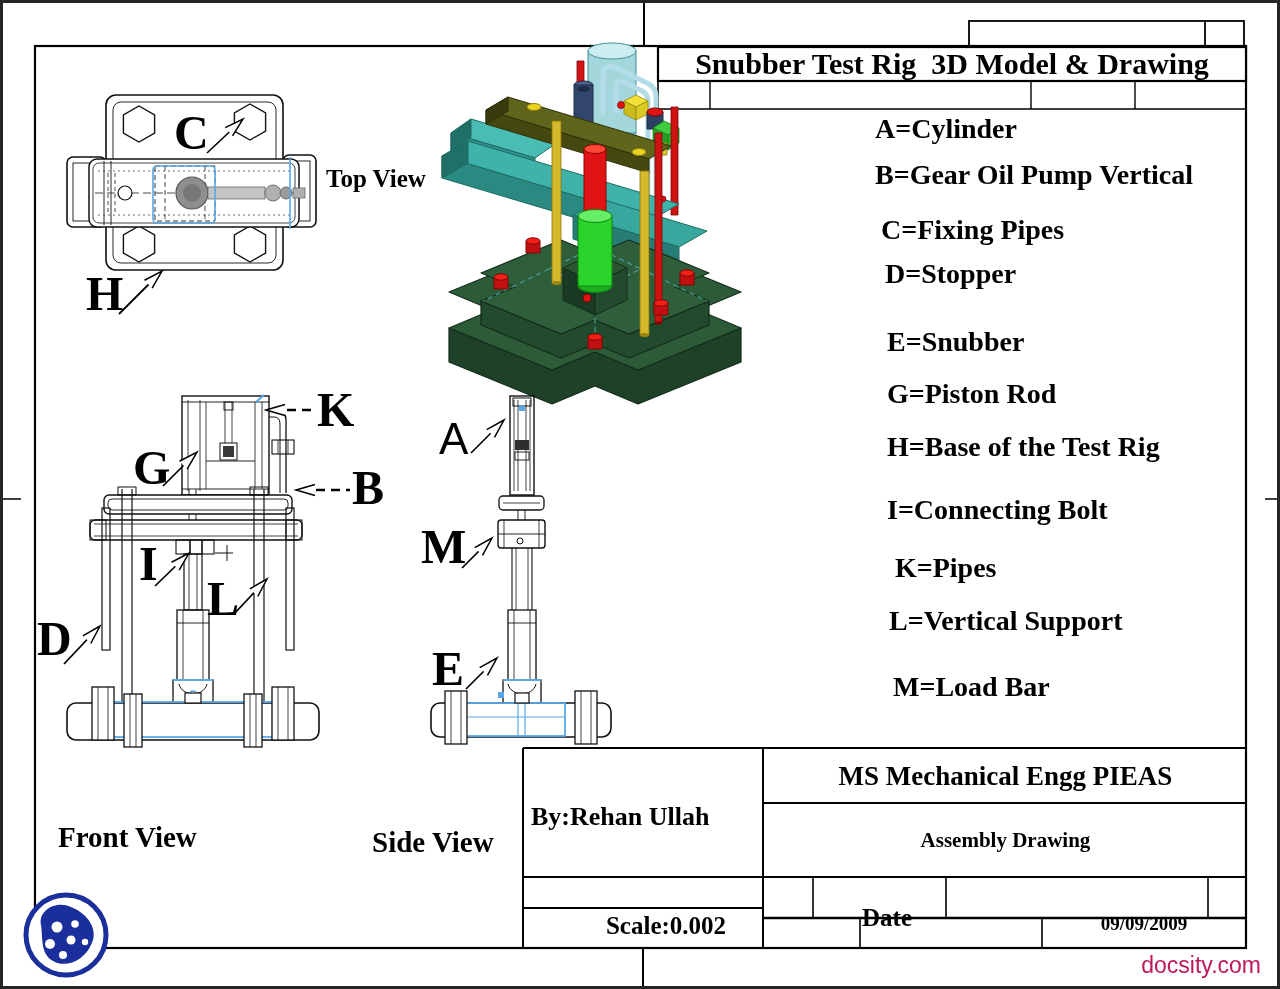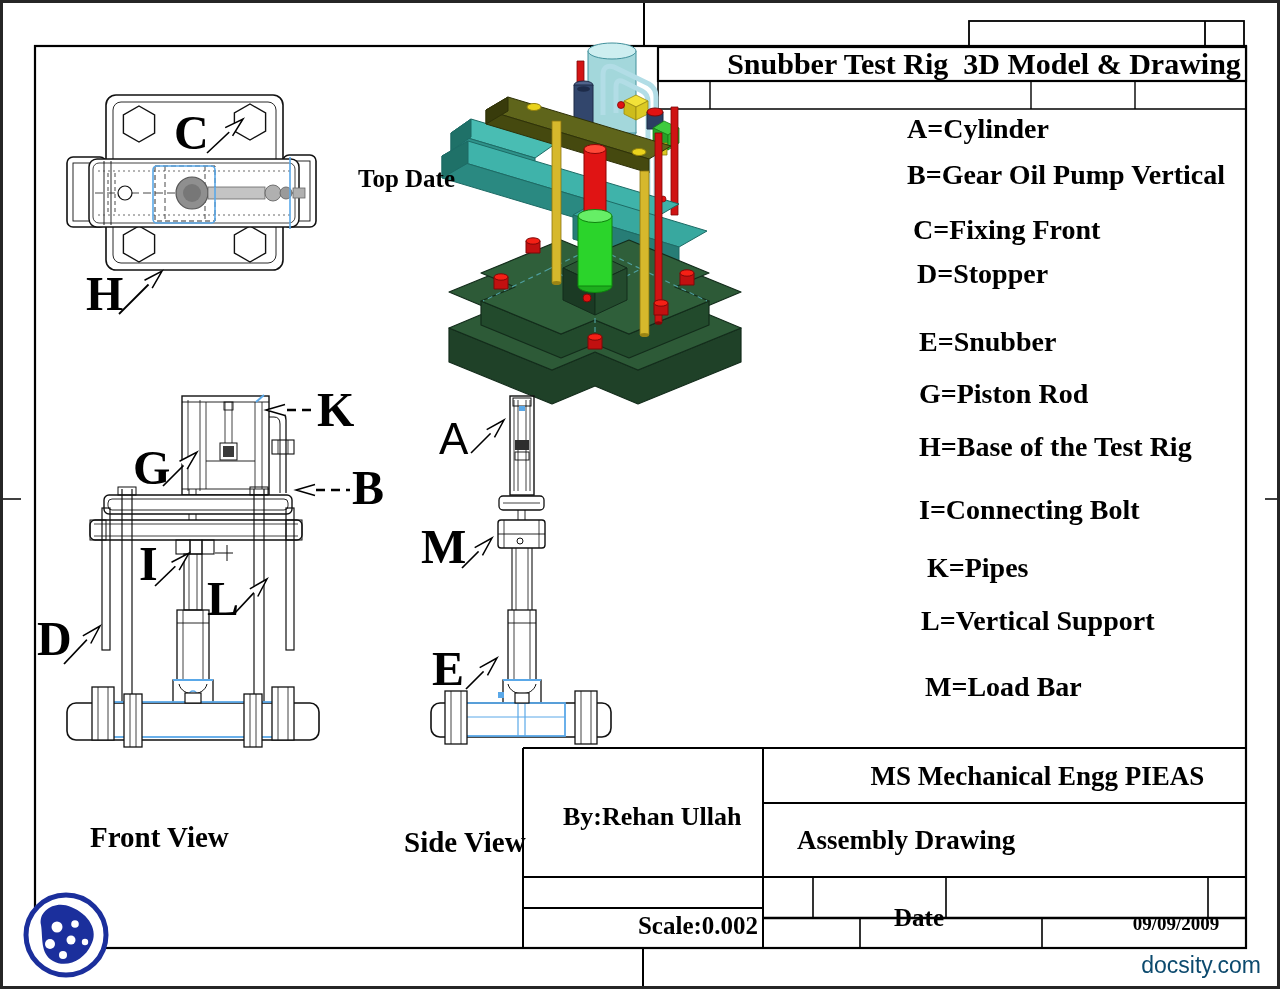--- a/index.html
+++ b/index.html
@@ -1,28 +1,28 @@
 <!DOCTYPE html>
 <html><head>
 <meta charset="utf-8">
 <style>
   html,body{margin:0;padding:0;background:#fff;}
   #page{position:relative;width:1280px;height:989px;background:#ffffff;overflow:hidden;
         border:3px solid #262626;box-sizing:border-box;
         font-family:"Liberation Serif",serif;}
   #linework{position:absolute;left:0;top:0;z-index:1;}
-  .txt{position:absolute;z-index:2;color:#000;font-weight:bold;white-space:pre;margin-left:32px;}
+  .txt{position:absolute;z-index:2;color:#000;font-weight:bold;white-space:pre;}
   .title-cell{left:655px;top:44px;width:588px;height:34px;line-height:34px;text-align:center;font-size:30px;}
   .leg{font-size:28px;line-height:34px;}
   .vlabel{font-size:27px;}
   .tb{z-index:2;}
   .co{font:bold 48px "Liberation Serif",serif;}
   .co-thin{font:400 44px "Liberation Sans",sans-serif;}
   .wm{position:absolute;z-index:3;left:1040px;top:949px;width:218px;text-align:right;
-      font:400 23px "Liberation Sans",sans-serif;color:#0c4a6e;font-weight:normal;text-decoration:none;}
+      font:400 23px "Liberation Sans",sans-serif;color:#be185d;font-weight:normal;text-decoration:none;}
   #logo{position:absolute;left:16px;top:884px;z-index:3;}
 </style>
 </head>
 <body>
 
 <div id="page">
 
 <svg id="linework" width="1280" height="989" viewBox="0 0 1280 989">
   <defs>
     <path id="ah" d="M-19,-5.5 L0,0 L-19,5.5" fill="#ffffff" stroke="#000" stroke-width="1.5"></path>
@@ -336,38 +336,38 @@
     <text class="co" x="418" y="560" fill="#000" stroke="none">M</text>
     <text class="co" x="429" y="682" fill="#000" stroke="none">E</text>
   </g>
 </svg>
 
   <div class="txt title-cell">Snubber Test Rig  3D Model &amp; Drawing</div>
 
   <div>
     <div class="txt leg" style="left:872px;top:109px">A=Cylinder</div>
     <div class="txt leg" style="left:872px;top:155px">B=Gear Oil Pump Vertical</div>
-    <div class="txt leg" style="left:878px;top:210px">C=Fixing Front</div>
+    <div class="txt leg" style="left:878px;top:210px">C=Fixing Pipes</div>
     <div class="txt leg" style="left:882px;top:254px">D=Stopper</div>
     <div class="txt leg" style="left:884px;top:322px">E=Snubber</div>
     <div class="txt leg" style="left:884px;top:374px">G=Piston Rod</div>
     <div class="txt leg" style="left:884px;top:427px">H=Base of the Test Rig</div>
     <div class="txt leg" style="left:884px;top:490px">I=Connecting Bolt</div>
     <div class="txt leg" style="left:892px;top:548px">K=Pipes</div>
     <div class="txt leg" style="left:886px;top:601px">L=Vertical Support</div>
     <div class="txt leg" style="left:890px;top:667px">M=Load Bar</div>
   </div>
 
-  <div class="txt vlabel" style="left:323px;top:162px;font-size:25px">Top Date</div>
+  <div class="txt vlabel" style="left:323px;top:162px;font-size:25px">Top View</div>
   <div class="txt vlabel" style="left:55px;top:818px;font-size:29px">Front View</div>
   <div class="txt vlabel" style="left:369px;top:823px;font-size:29px">Side View</div>
 
   <div>
     <div class="txt tb" style="left:762px;top:747px;width:481px;height:52px;line-height:52px;text-align:center;font-size:27px">MS Mechanical Engg PIEAS</div>
-    <div class="txt tb" style="left:762px;top:802px;width:481px;height:58px;line-height:70px;text-align:left;font-size:27px">Assembly Drawing</div>
+    <div class="txt tb" style="left:762px;top:802px;width:481px;height:58px;line-height:70px;text-align:center;font-size:21px">Assembly Drawing</div>
     <div class="txt tb" style="left:528px;top:799px;font-size:26px">By:Rehan Ullah</div>
     <div class="txt tb" style="left:522px;top:909px;width:282px;text-align:center;font-size:25px">Scale:0.002</div>
     <div class="txt tb" style="left:859px;top:901px;width:178px;text-align:left;font-size:25px">Date</div>
     <div class="txt tb" style="left:1041px;top:910px;width:200px;text-align:center;font-size:19px">09/09/2009</div>
   </div>
 
   <svg id="logo" width="94" height="96" viewBox="0 0 94 96">
     <circle cx="47" cy="48" r="42" fill="#ffffff"></circle>
     <circle cx="47" cy="48" r="40" fill="none" stroke="#1b2f9c" stroke-width="5"></circle>
     <path d="M22,38 C19,24 36,13 52,20 C70,27 80,44 72,58 C66,72 48,82 34,74 C21,67 24,50 22,38 Z" fill="#1b2f9c"></path>

